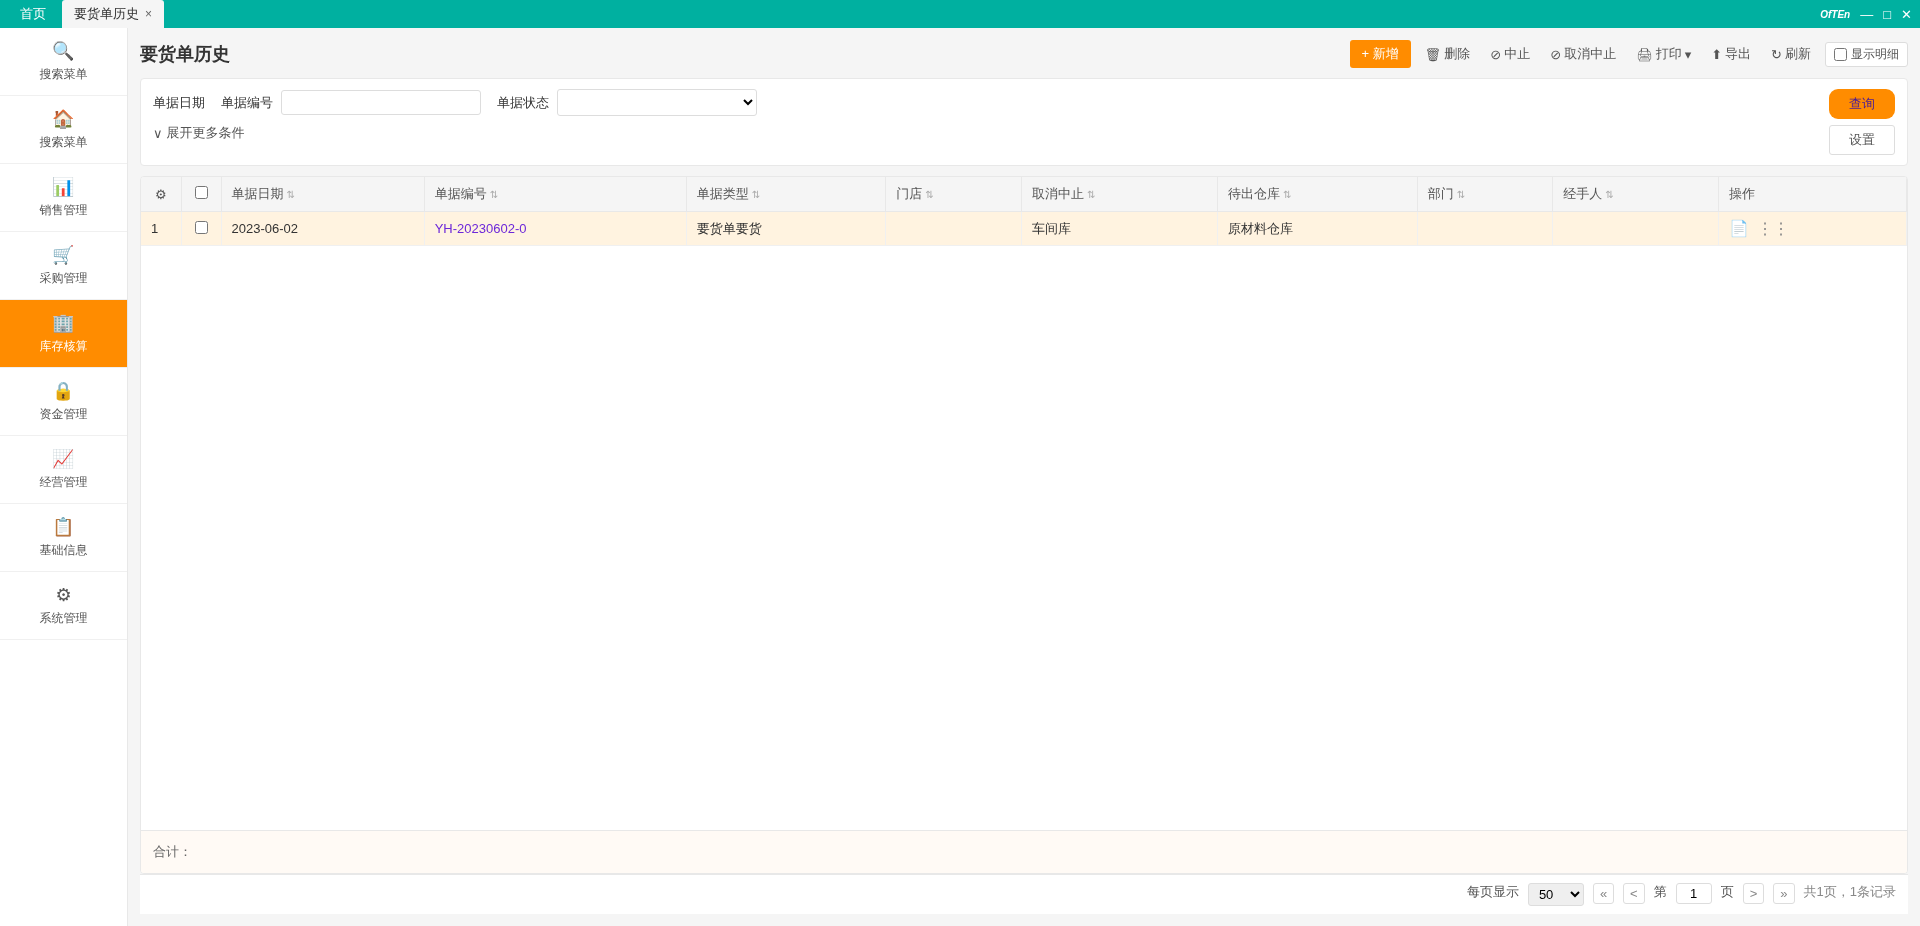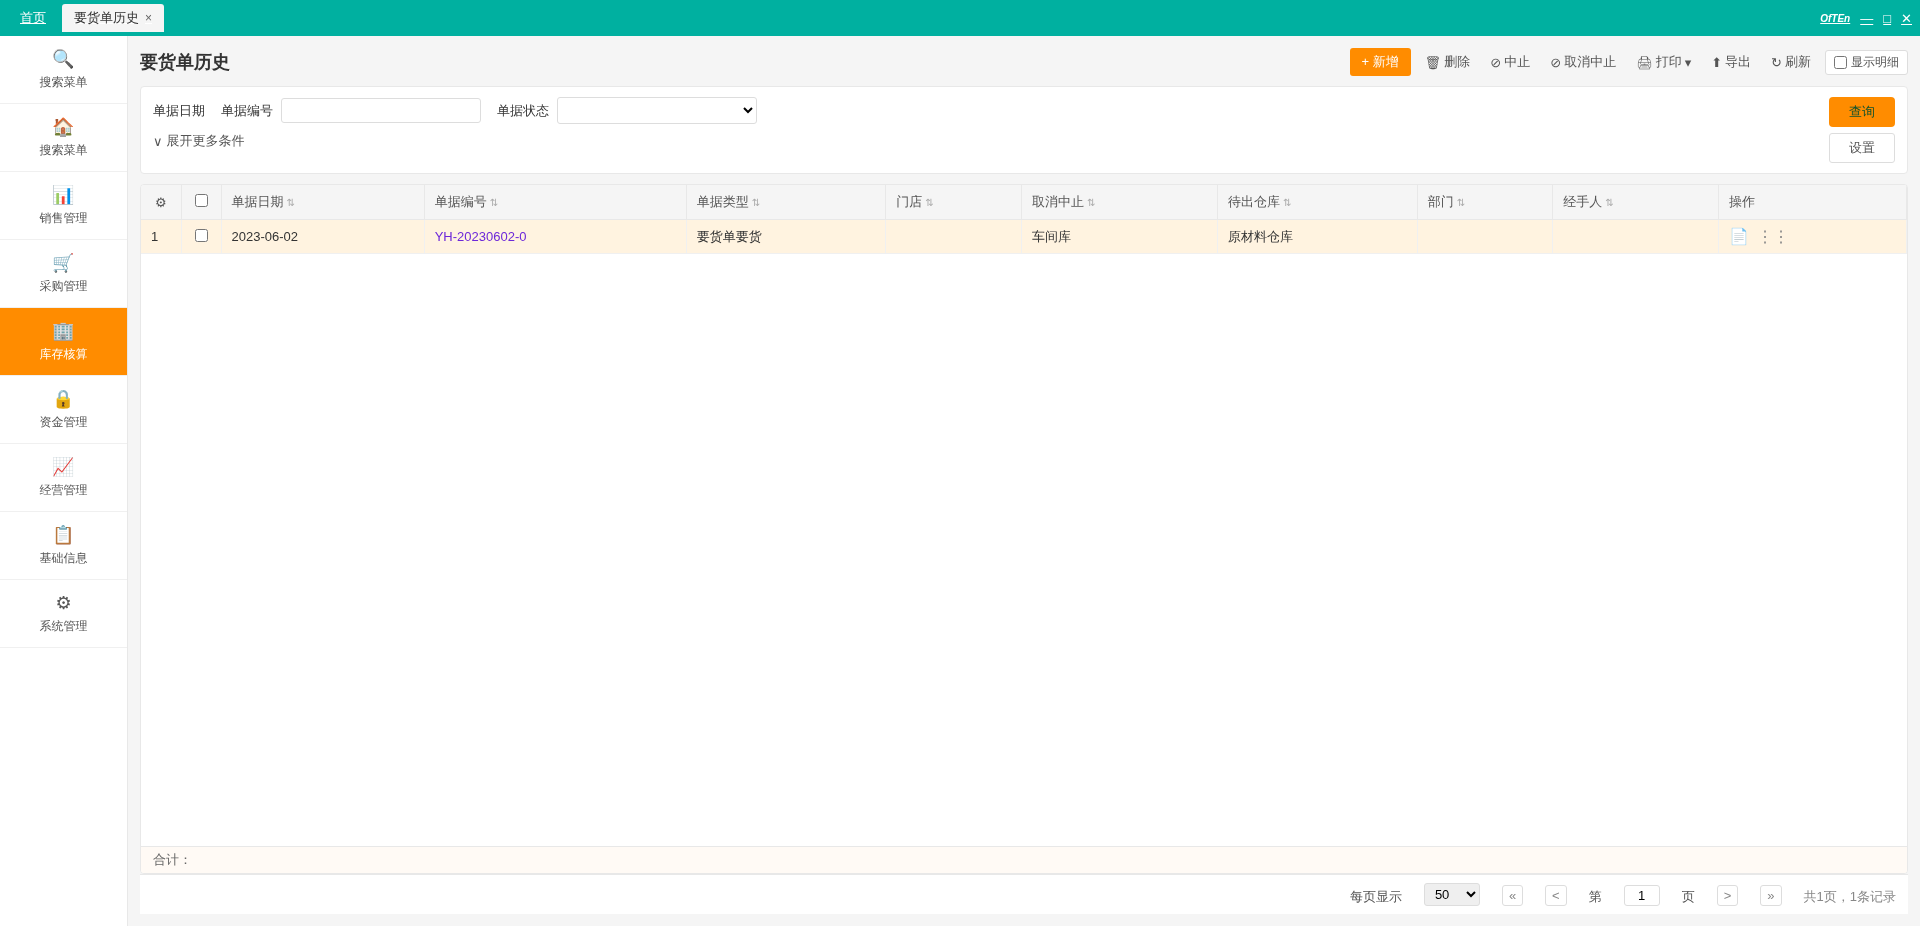--- a/index.html
+++ b/index.html
@@ -1,27 +1,25 @@
 <!DOCTYPE html>
 <html><head>
   <meta charset="utf-8">
   <style>
     * { box-sizing: border-box; margin: 0; padding: 0; }
     body { font-family: "Microsoft YaHei", Arial, sans-serif; font-size: 13px; background: #f5f5f5; color: #333; display: flex; flex-direction: column; height: 926px; overflow: hidden; }
 
     
     .top-bar {
       background: #00b0a0;
-      height: 36px;
-      display: flex;
-      align-items: center;
+      height: 28px;
+      display: flex;
       padding: 0 8px;
       color: white;
       flex-shrink: 0;
-      text-decoration: underline;
     }
     .top-bar .tab {
       background: #f5f5f5;
       color: #333;
       padding: 0 12px;
       height: 28px;
       line-height: 28px;
       border-radius: 3px 3px 0 0;
       cursor: pointer;
       font-size: 13px;
@@ -211,24 +209,24 @@
 
     
     .right-actions {
       display: flex;
       flex-direction: column;
       gap: 6px;
       margin-left: auto;
     }
     .query-btn {
       background: #ff8c00;
-      color: #14532d;
+      color: #4c1d95;
       border: none;
       padding: 6px 20px;
-      border-radius: 4px;
+      border-radius: 9px;
       cursor: pointer;
       font-size: 13px;
     }
     .setting-btn {
       background: white;
       color: #555;
       border: 1px solid #ddd;
       padding: 5px 9px;
       border-radius: 3px;
       cursor: pointer;
@@ -295,35 +293,35 @@
     .sort-icon { font-size: 10px; color: #aaa; }
 
     
     .th-settings { width: 40px; text-align: center; }
     .th-checkbox { width: 40px; text-align: center; }
 
     
     .table-footer {
       background: #fffaf5;
       border-top: 1px solid #e8e8e8;
-      padding: 4px 12px;
+      padding: 12px 12px;
       color: #666;
       font-size: 13px;
       flex-shrink: 0;
     }
 
     
     .pagination-bar {
       background: white;
       border-top: 1px solid #e8e8e8;
       padding: 8px 12px;
       display: flex;
-      align-items: flex-end;
+      align-items: flex-start;
       justify-content: flex-end;
-      gap: 22px;
+      gap: 9px;
       font-size: 13px;
       color: #555;
       flex-shrink: 0;
     }
     .page-size-select {
       border: 1px solid #ddd;
       border-radius: 3px;
       padding: 2px 6px;
       font-size: 13px;
       outline: none;

